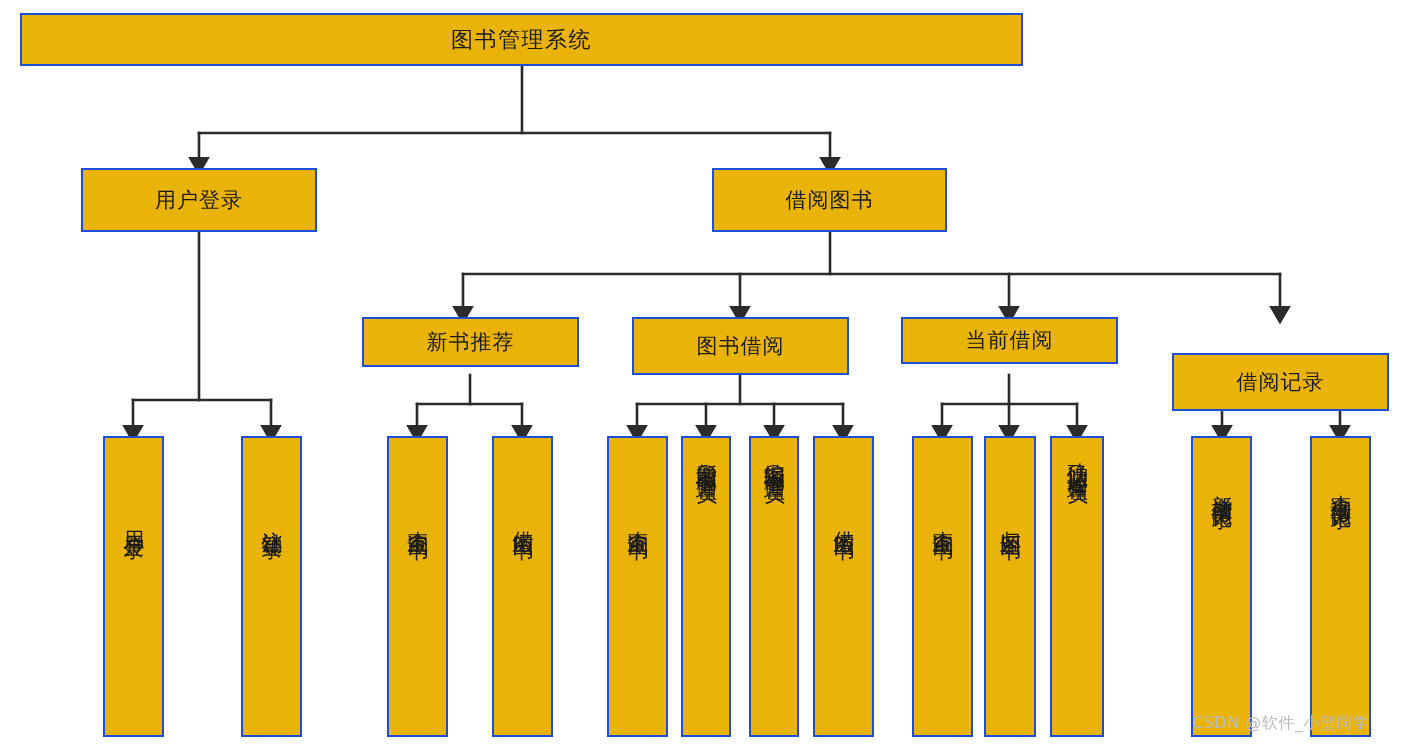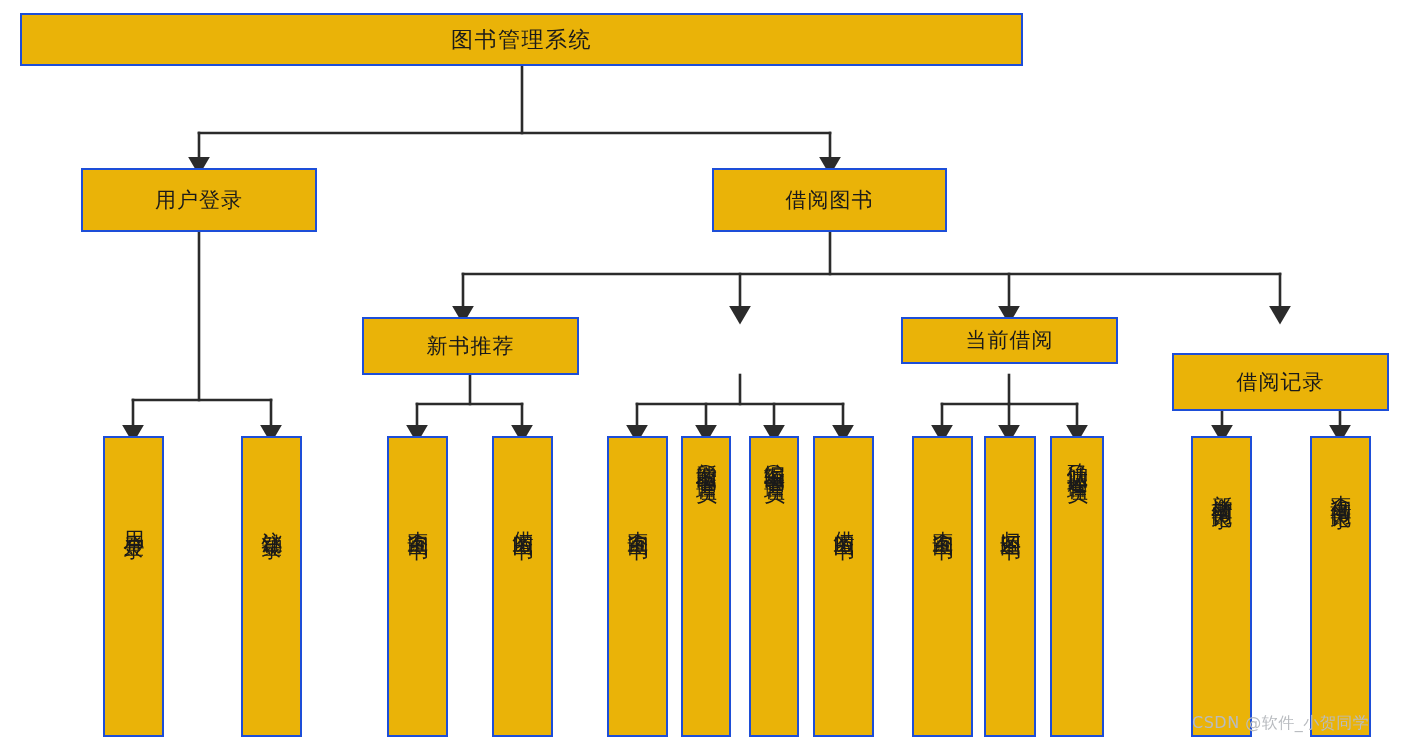--- a/index.html
+++ b/index.html
@@ -124,24 +124,27 @@
   </div>
 
   <div class="node h-node" style="left:81px;top:168px;width:236px;height:64px;">
     <span class="lbl">用户登录</span>
   </div>
 
   <div class="node h-node" style="left:712px;top:168px;width:235px;height:64px;">
     <span class="lbl">借阅图书</span>
   </div>
 
-  <div class="node h-node" style="left:362px;top:317px;width:217px;height:58px;">
+  <div class="node h-node" style="left:362px;top:317px;width:217px;height:50px;">
     <span class="lbl">新书推荐</span>
   </div>
 
+  <div class="node h-node" style="left:632px;top:317px;width:217px;height:58px;">
+    <span class="lbl">图书借阅</span>
+  </div>
 
   <div class="node h-node" style="left:901px;top:317px;width:217px;height:47px;">
     <span class="lbl">当前借阅</span>
   </div>
 
   <div class="node h-node" style="left:1172px;top:317px;width:217px;height:58px;margin-top:36px;">
     <span class="lbl">借阅记录</span>
   </div>
 
   <div class="node v-node" style="left:103px;top:436px;width:61px;height:301px;padding-top:76px;">

